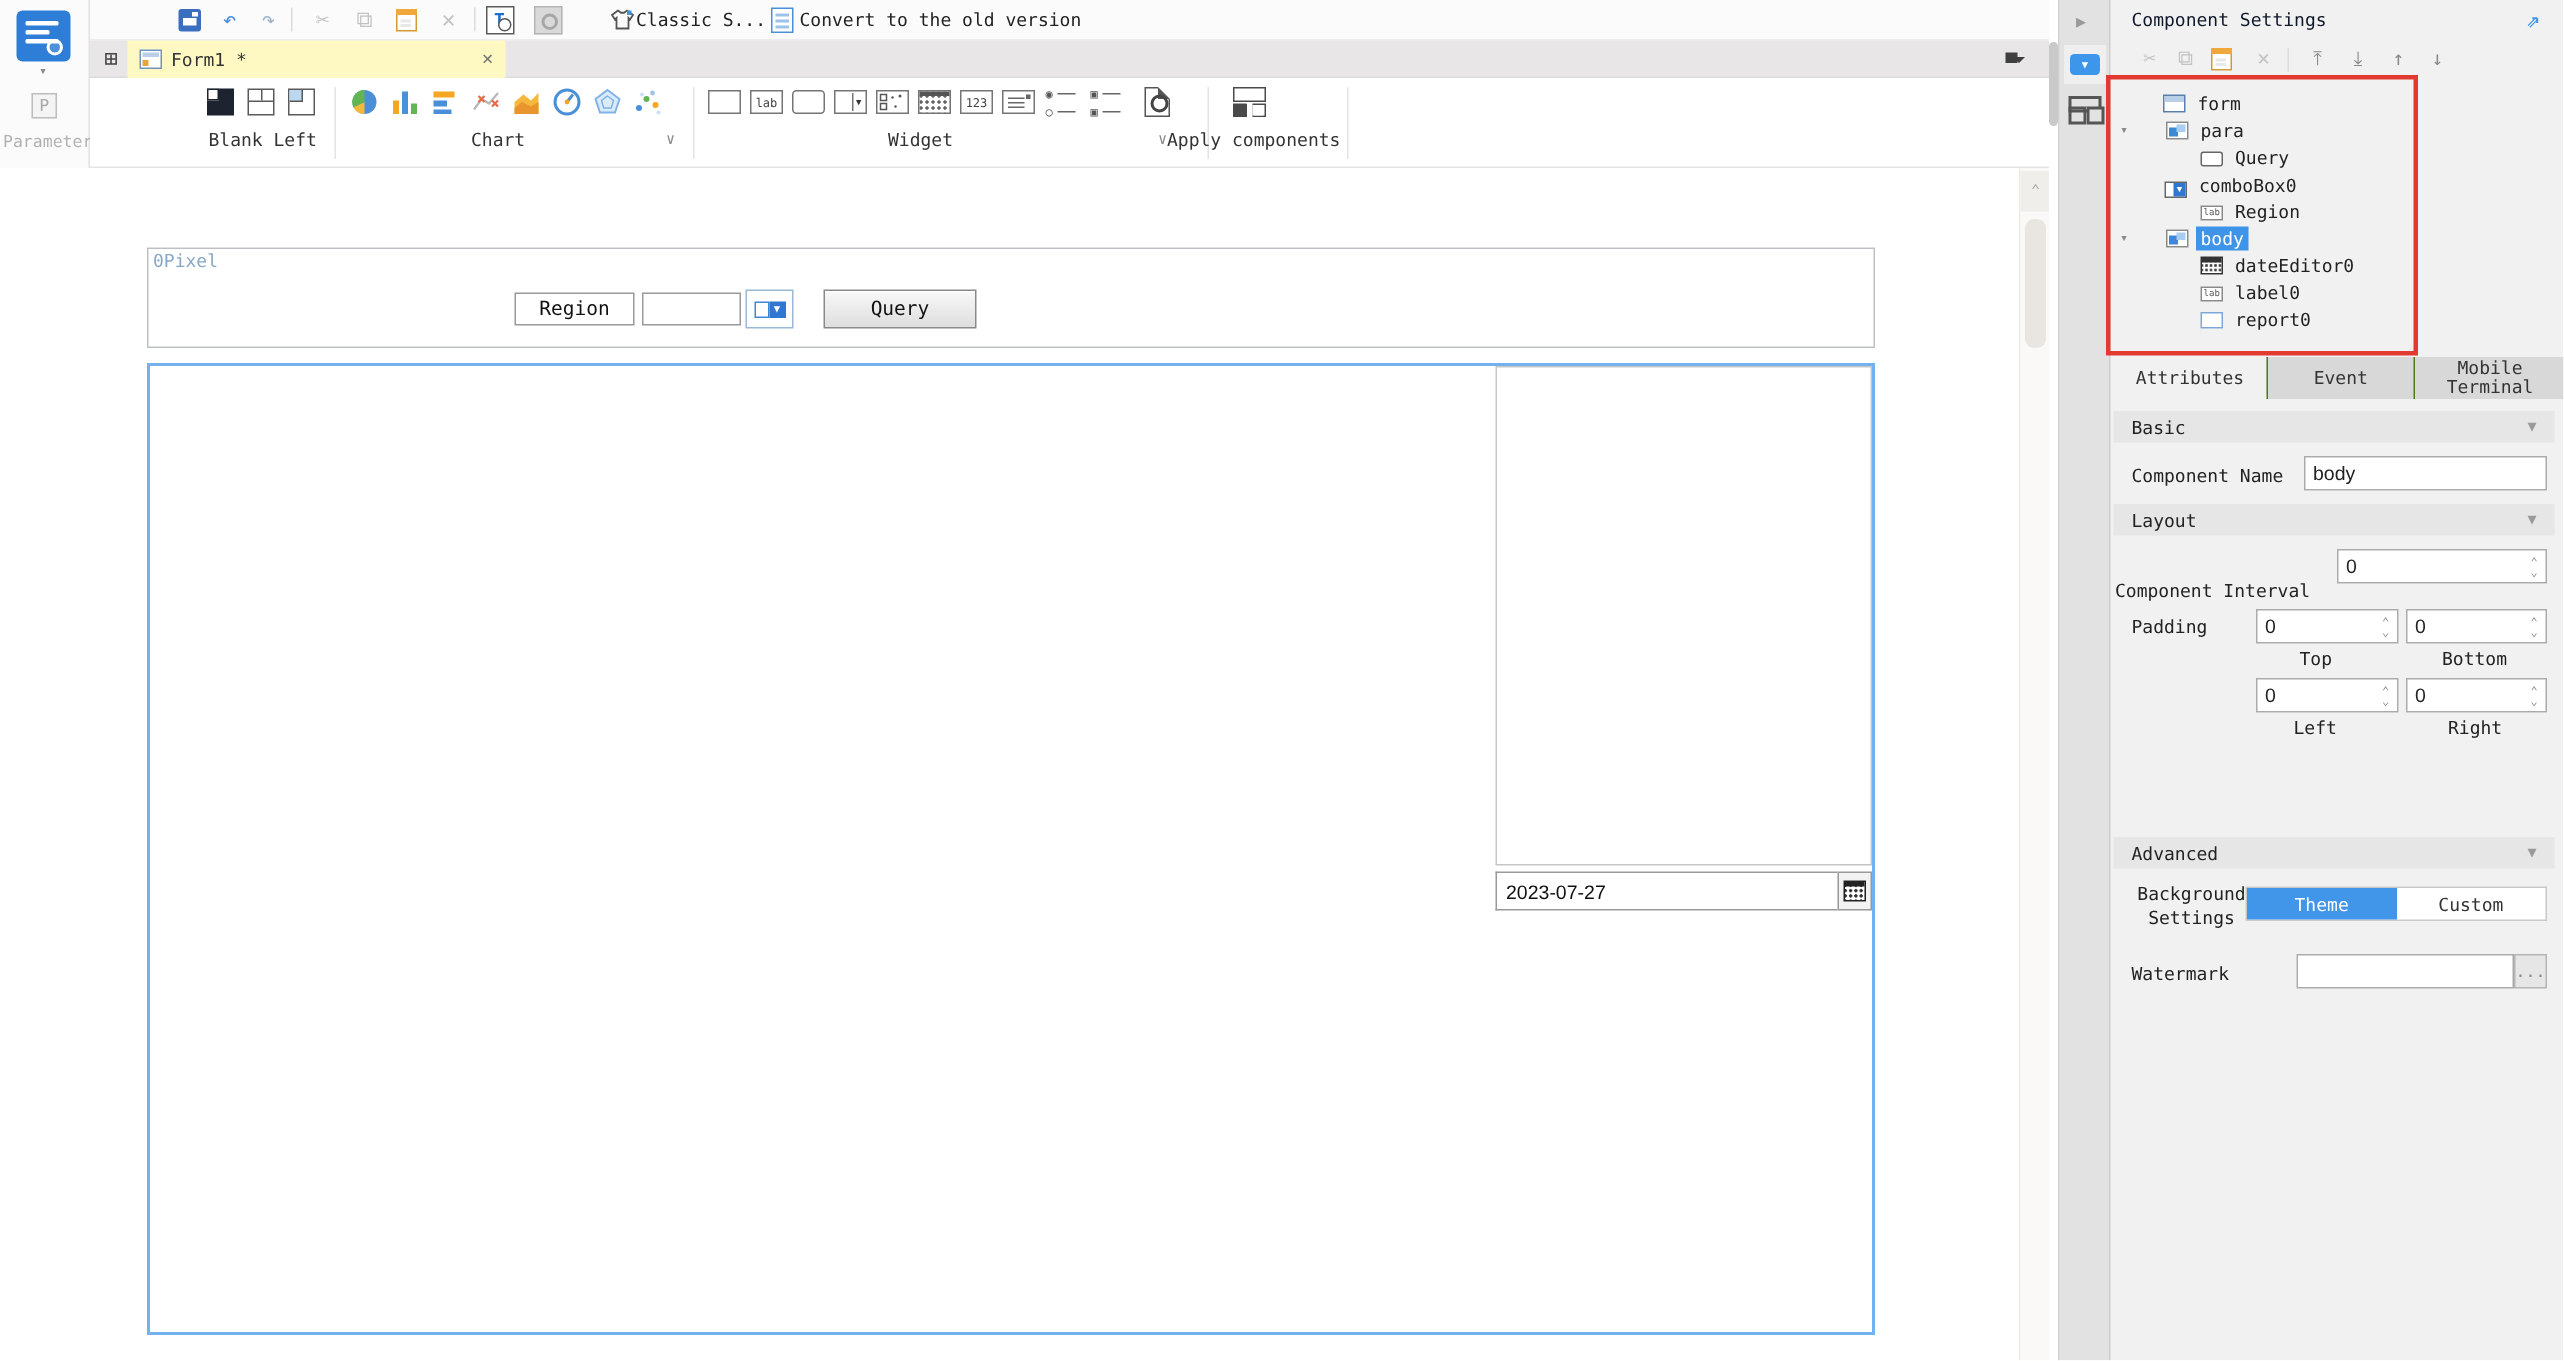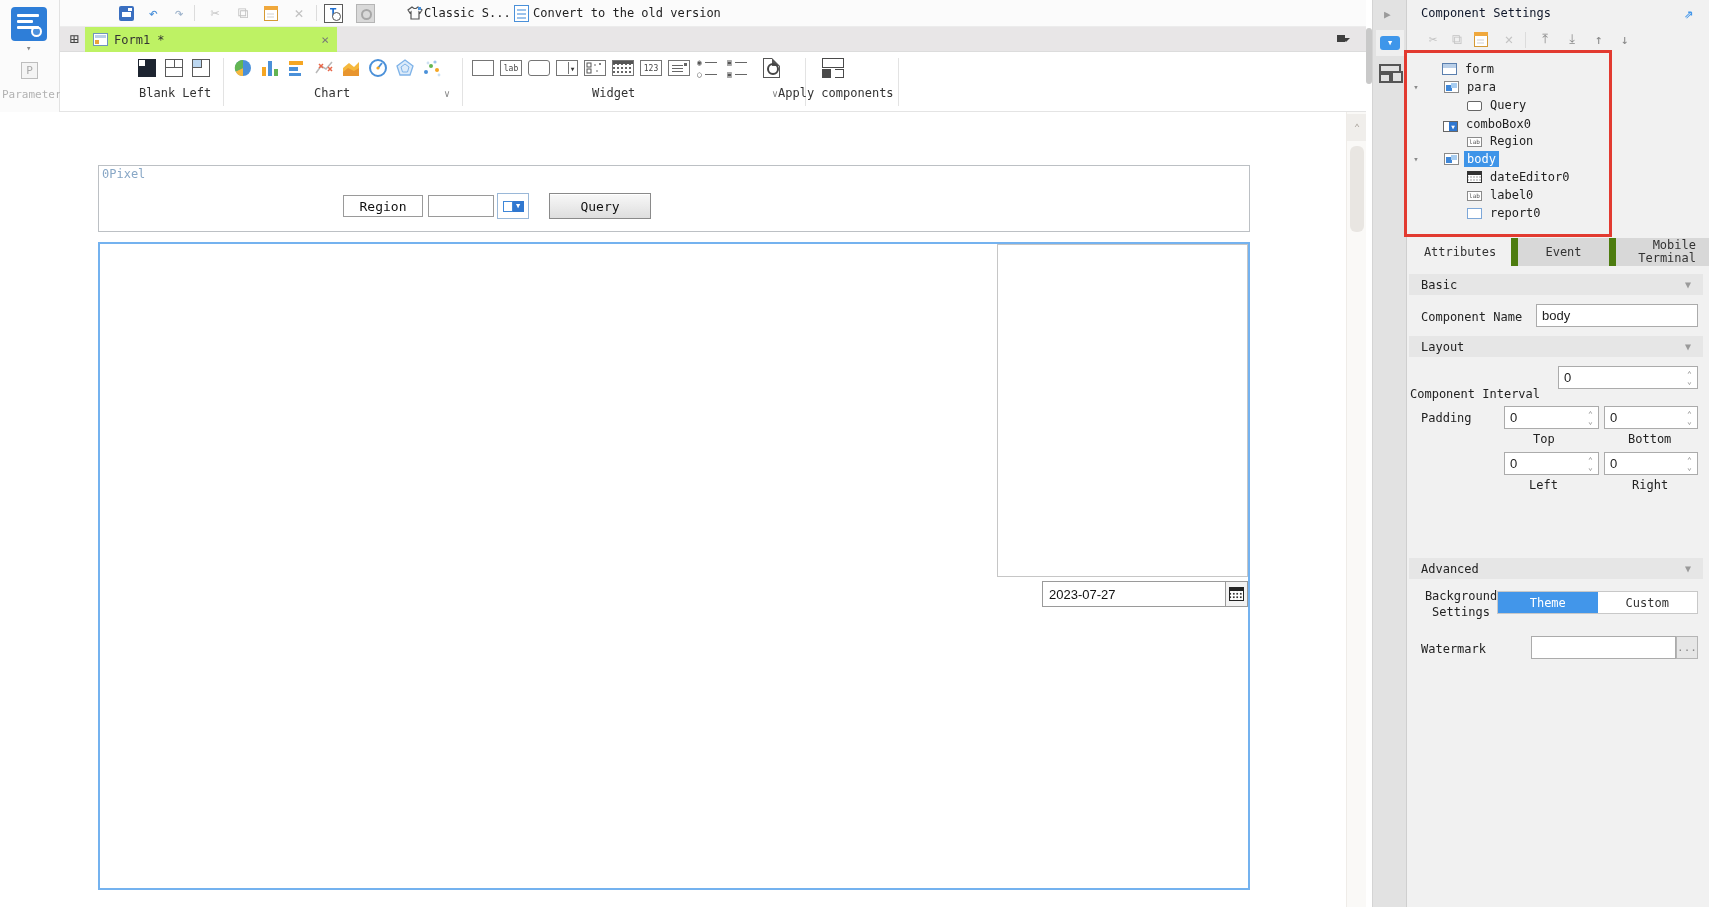--- a/index.html
+++ b/index.html
@@ -43,21 +43,21 @@
   .tsearch:after{content:"";position:absolute;right:1px;bottom:1px;width:7px;height:7px;border:1.5px solid #555;border-radius:50%;background:#fff;}
   .gsearch{width:19px;height:19px;border:1px solid #b5b5b5;background:#d9d9d9;position:relative;}
   .gsearch:after{content:"";position:absolute;left:4px;top:4px;width:7px;height:7px;border:2px solid #a7a7a7;border-radius:50%;}
   .mini-doc{width:15px;height:17px;border:1px solid #4a90d9;background:#fff;position:relative;}
   .mini-doc:before{content:"";position:absolute;left:2px;top:3px;right:2px;height:2px;background:#9cc3ec;box-shadow:0 4px 0 #9cc3ec,0 8px 0 #9cc3ec;}
   .mtext{position:absolute;top:6px;font-size:12px;color:#222;white-space:nowrap;}
 
   
   #tabrow{left:60px;top:27px;width:1312px;height:25px;background:#e8e6e7;border-bottom:1px solid #dcdcdc;}
   .gridplus{position:absolute;left:5px;top:3px;width:18px;height:18px;color:#444;font-size:15px;line-height:18px;text-align:center;}
-  .tab-active{position:absolute;left:25px;top:0;width:252px;height:25px;background:#bef264;display:flex;align-items:center;padding:0 8px;gap:6px;}
+  .tab-active{position:absolute;left:25px;top:0;width:252px;height:25px;background:#fef9c3;display:flex;align-items:center;padding:0 8px;gap:6px;}
   .tabform{width:15px;height:13px;border:1px solid #6f94bd;background:#fff;position:relative;}
   .tabform:before{content:"";position:absolute;left:1px;top:1px;right:1px;height:3px;background:#b9cfe8;}
   .tabform:after{content:"";position:absolute;left:1px;bottom:1px;width:4px;height:4px;background:#e8a33c;}
   .tab-close{margin-left:auto;color:#777;font-size:13px;}
   .corner-ic{position:absolute;right:22px;top:8px;width:13px;height:11px;}
   .corner-ic:before{content:"";position:absolute;left:0;top:0;width:8px;height:7px;background:#3f3f3f;}
   .corner-ic:after{content:"";position:absolute;right:0;bottom:0;border:4px solid transparent;border-top-color:#3f3f3f;}
 
   
   #ribbon{left:60px;top:52px;width:1312px;height:60px;background:#fff;border-bottom:1px solid #e4e4e4;}
@@ -107,21 +107,21 @@
   #report-grid{position:absolute;left:4px;top:0px;width:880px;height:634px;border:1px solid var(--sel);
     background-color:#e9f4fb;
     background-image:
       linear-gradient(90deg,#f3fafe 0 12px,transparent 12px),
       repeating-linear-gradient(90deg,#d7e6f2 0 1px,transparent 1px 87px),
       repeating-linear-gradient(0deg,#d7e6f2 0 1px,transparent 1px 24px);
     background-position:0 0,12px 0,0 21px;background-repeat:no-repeat,repeat,repeat;}
   .sizetag2{position:absolute;left:2px;top:1px;color:#93a5b8;font-size:12px;}
   #label0-box{position:absolute;left:897px;top:0;width:251px;height:333px;background:#fff;border:1px solid #c6c6c6;}
   #date-editor{position:absolute;left:897px;top:337px;width:251px;height:26px;display:flex;}
-  #date-editor input{flex:1;border:1px solid #9a9a9a;border-right:none;font:13px var(--sans);padding:0 6px;color:#111;outline:none;background:#fff;min-width:0;margin-left:45px;}
+  #date-editor input{flex:1;border:1px solid #9a9a9a;border-right:none;font:13px var(--sans);padding:0 6px;color:#111;outline:none;background:#fff;min-width:0;}
   .cal-btn{width:23px;height:26px;border:1px solid #9a9a9a;background:#f2f2f2;display:flex;align-items:center;justify-content:center;}
   .cal-ic{width:15px;height:14px;border:1.5px solid #222;background:
       linear-gradient(#222,#222) 0 0/100% 3px no-repeat,
       radial-gradient(#333 1px,transparent 1.2px) 2px 4px/3.5px 3.5px repeat,#fff;}
 
   
   #vscroll{left:1346px;top:112px;width:20px;height:795px;background:#faf9f7;border-left:1px solid #efece8;}
   .varrow{position:absolute;left:0;top:2px;width:20px;height:27px;background:#f0eeeb;color:#a9a39b;
           display:flex;align-items:center;justify-content:center;font-size:10px;}
   .vthumb{position:absolute;left:3px;top:34px;width:14px;height:86px;background:#e9e6e2;border-radius:6px;}
@@ -156,22 +156,22 @@
   .ti-layout:after{content:"";position:absolute;right:1px;top:1px;width:6px;height:5px;background:#a8cdf0;}
   .ti-button{border:1px solid #666;border-radius:2px;background:#fff;height:10px;margin-top:1px;}
   .ti-combo{border:1px solid #666;background:#fff;height:11px;}
   .ti-combo:before{content:"▼";position:absolute;right:0;top:0;bottom:0;width:8px;background:#2f77d0;color:#fff;font-size:6px;line-height:10px;text-align:center;}
   .ti-label{border:1px solid #8a8a8a;background:#fff;height:10px;margin-top:1px;font-size:6px;color:#555;text-align:center;line-height:8px;font-family:var(--mono);}
   .ti-date{border:1px solid #333;background:
       linear-gradient(#333,#333) 0 0/100% 3px no-repeat,
       radial-gradient(#444 .8px,transparent 1px) 1.5px 3.5px/3px 3px repeat,#fff;}
   .ti-report{border:1px solid #7da7d8;background:#fff;height:11px;}
   .rp-tab{position:absolute;top:238px;height:28px;display:flex;align-items:center;justify-content:center;
-          font-size:12px;color:#333;text-align:right;line-height:13px;}
-  .rp-tab.inactive{background:#d8d8d8;border-left:7px solid #4d7c0f;}
+          font-size:12px;color:#333;text-align:center;line-height:13px;}
+  .rp-tab.inactive{background:#d8d8d8;border-left:1px solid #4d7c0f;}
   .sechead{position:absolute;left:2px;width:294px;height:21px;background:#e6e6e6;display:flex;align-items:center;
            padding-left:12px;font-size:12px;color:#222;}
   .sechead .chv{margin-left:auto;margin-right:12px;color:#9a9a9a;font-size:10px;}
   .flabel{position:absolute;font-size:12px;color:#222;}
   .tinput{position:absolute;border:1px solid #ababab;background:#fff;font:13px var(--sans);color:#222;padding:0 5px;outline:none;}
   .spin{position:absolute;border:1px solid #ababab;background:#fff;}
   .spin input{position:absolute;left:0;top:0;width:calc(100% - 14px);height:100%;border:none;outline:none;font:13px var(--sans);padding:0 5px;color:#222;background:transparent;}
   .spin .arrows{position:absolute;right:2px;top:0;bottom:0;width:11px;display:flex;flex-direction:column;align-items:center;justify-content:center;color:#8a8a8a;font-size:8px;line-height:7px;}
   .padcap{position:absolute;font-size:12px;color:#222;}
   .tip{position:absolute;left:14px;width:281px;color:#bcbcbc;font-size:11.5px;line-height:15px;word-break:break-all;}

